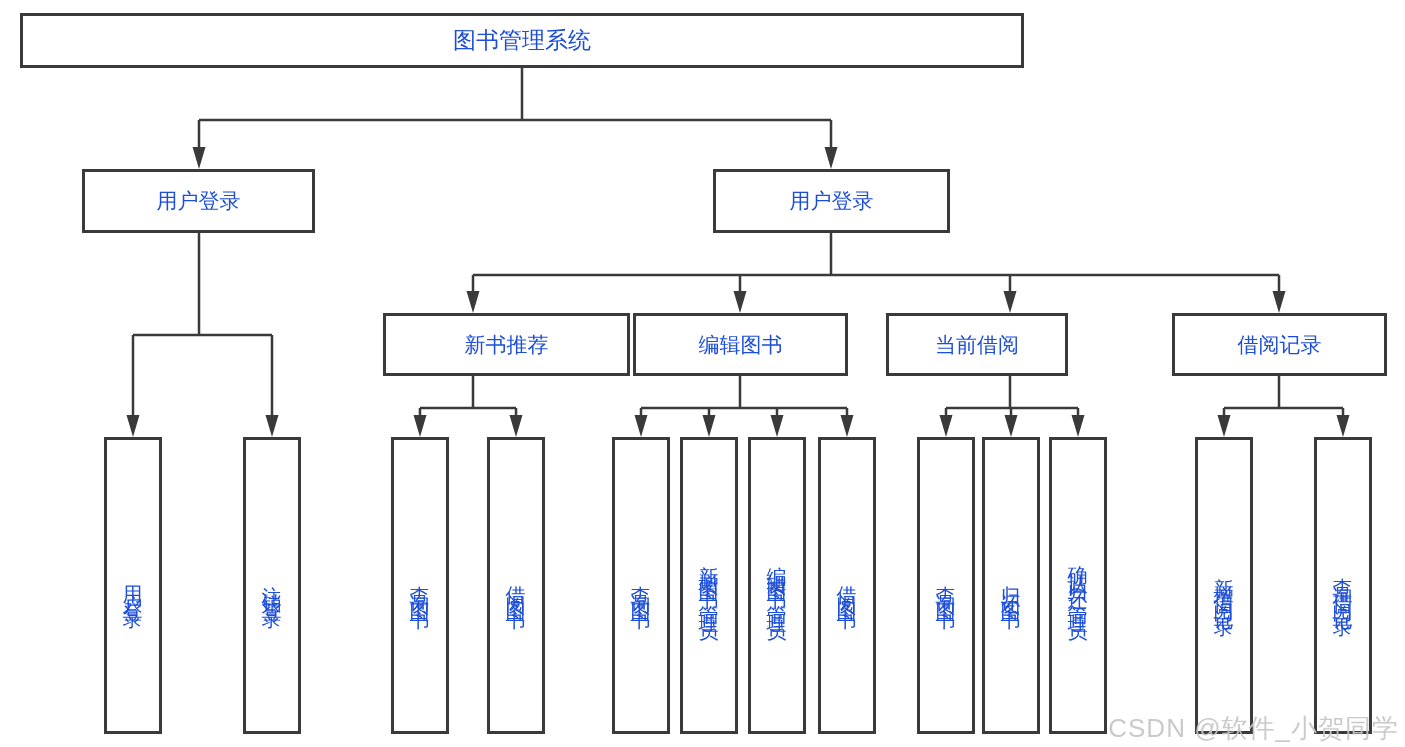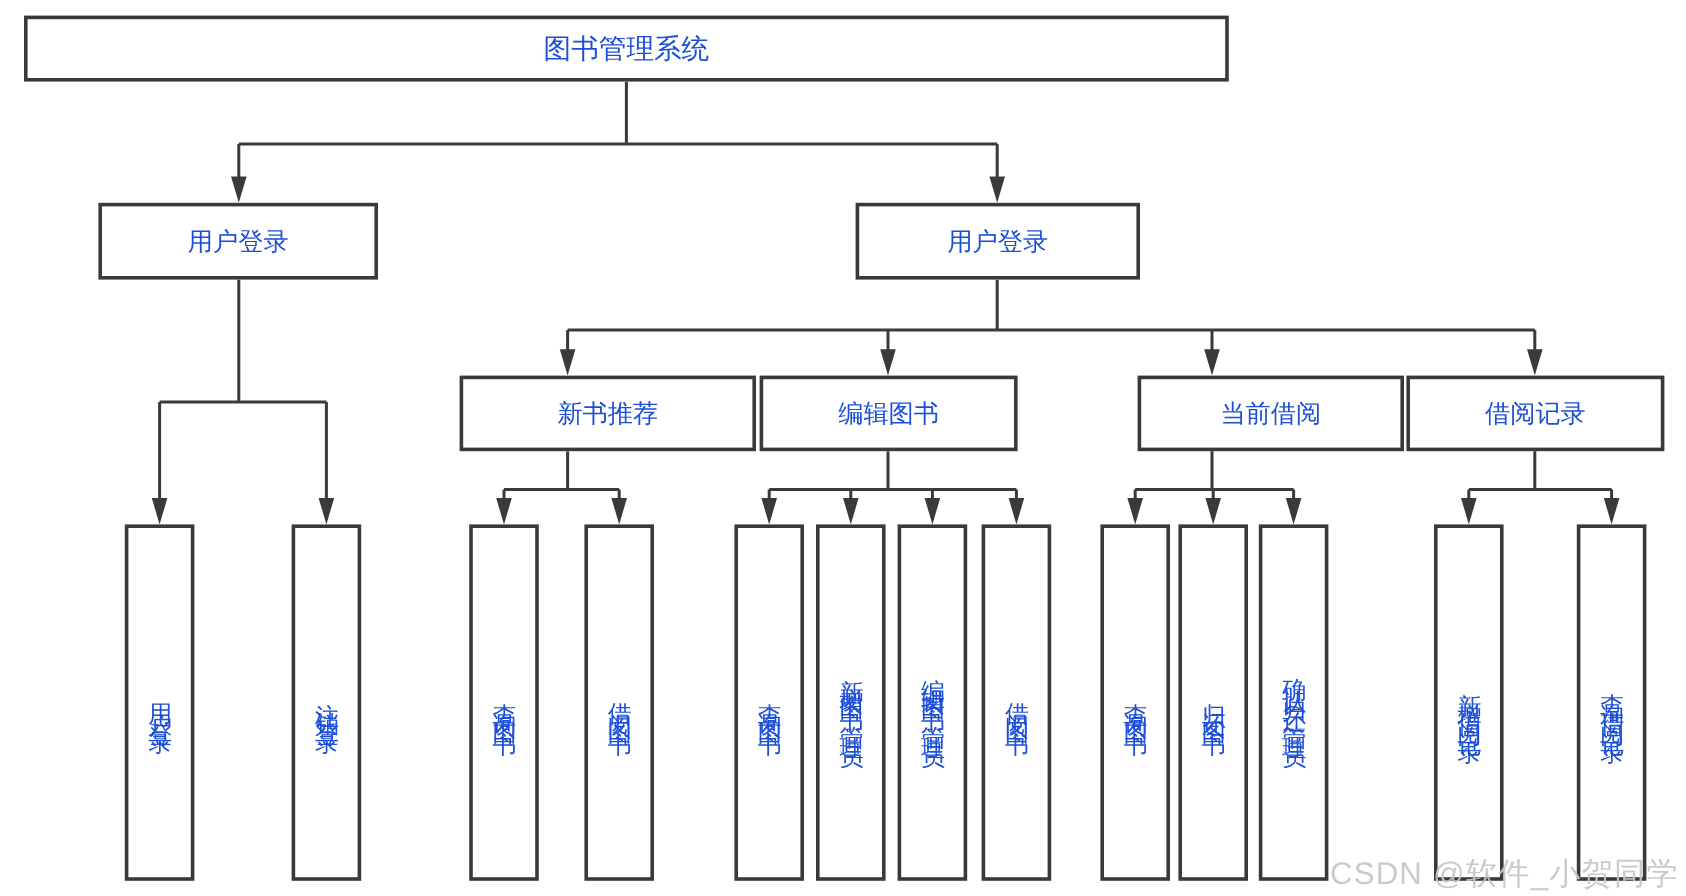--- a/index.html
+++ b/index.html
@@ -77,21 +77,21 @@
   <div class="box lvl2" style="left:713px; width:237px;">
     <span>用户登录</span>
   </div>
 
   <div class="box lvl3" style="left:383px; width:247px;">
     <span>新书推荐</span>
   </div>
   <div class="box lvl3" style="left:633px; width:215px;">
     <span>编辑图书</span>
   </div>
-  <div class="box lvl3" style="left:948px; width:222px;">
+  <div class="box lvl3" style="left:886px; width:182px;">
     <span>当前借阅</span>
   </div>
   <div class="box lvl3" style="left:1172px; width:215px;">
     <span>借阅记录</span>
   </div>
 
   <div class="box leaf" style="left:104px;">
     <span>用户登录</span>
   </div>
   <div class="box leaf" style="left:243px;">

